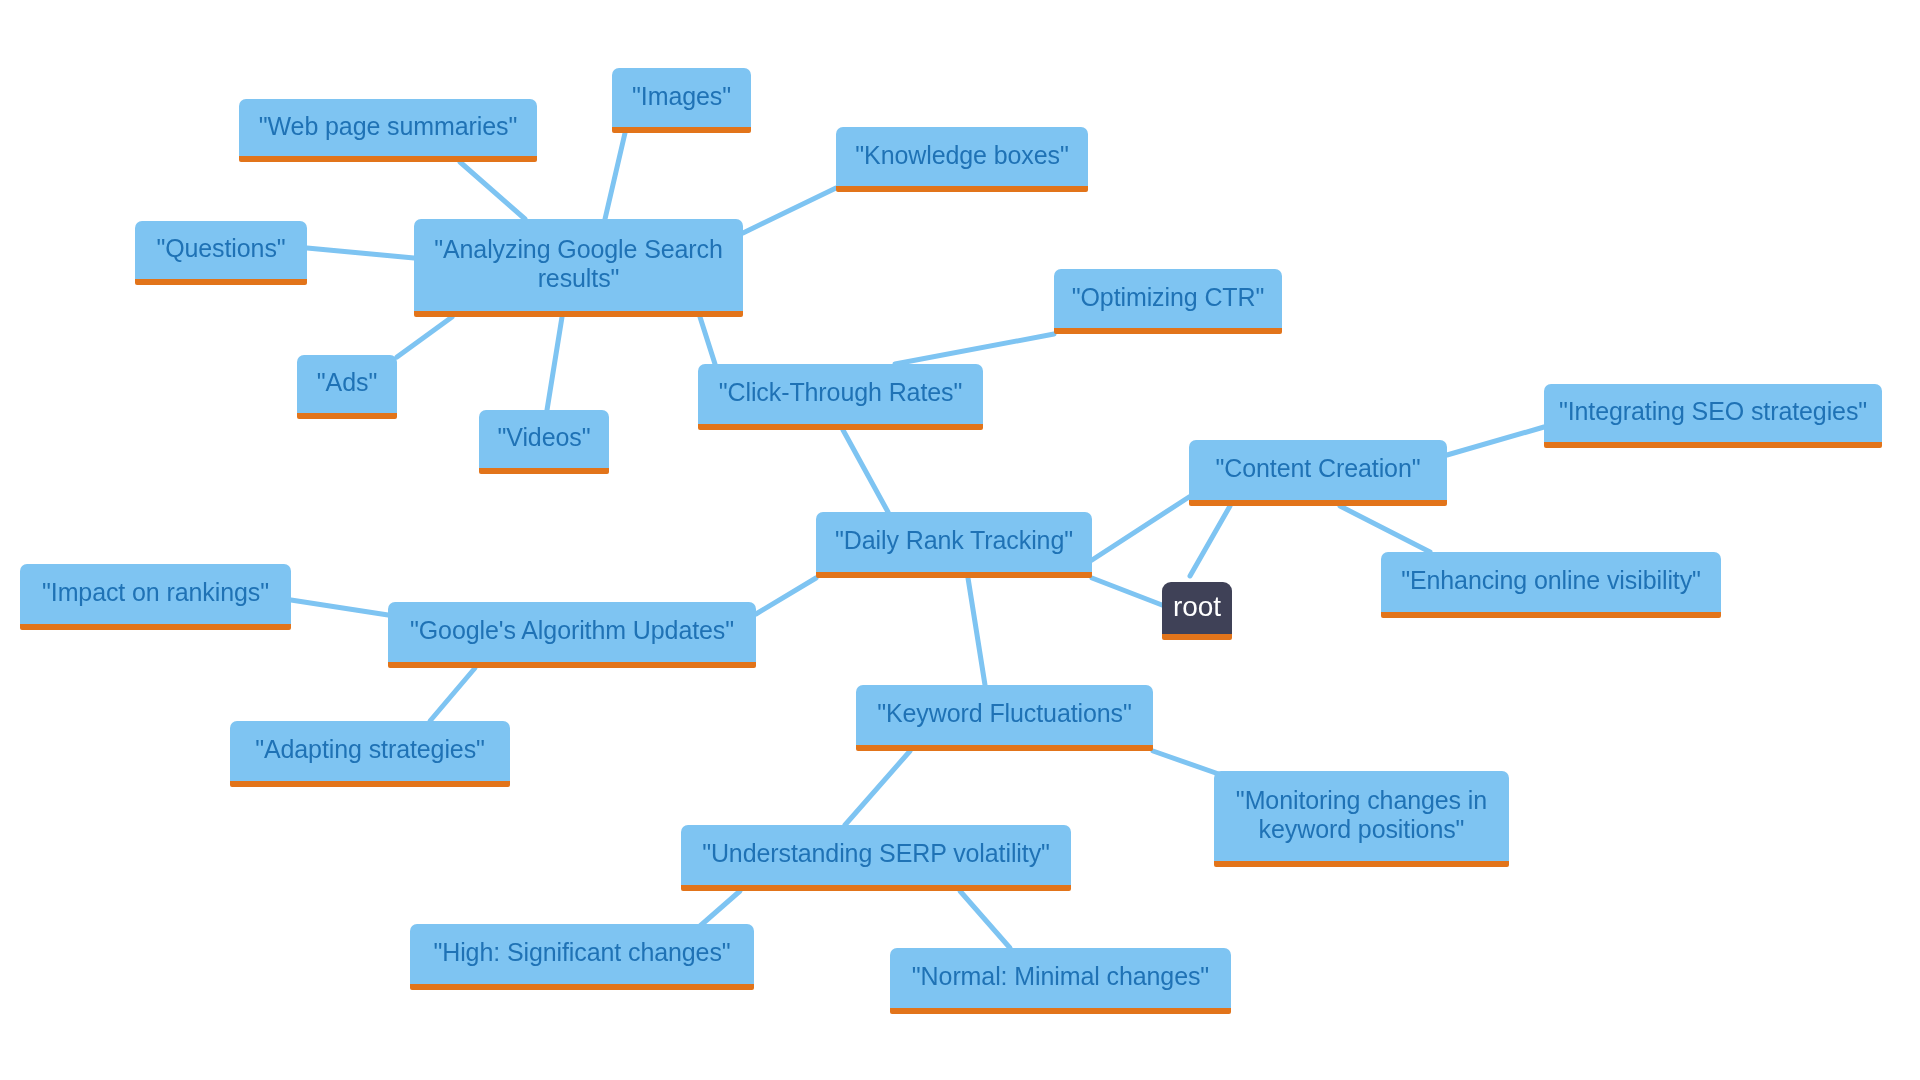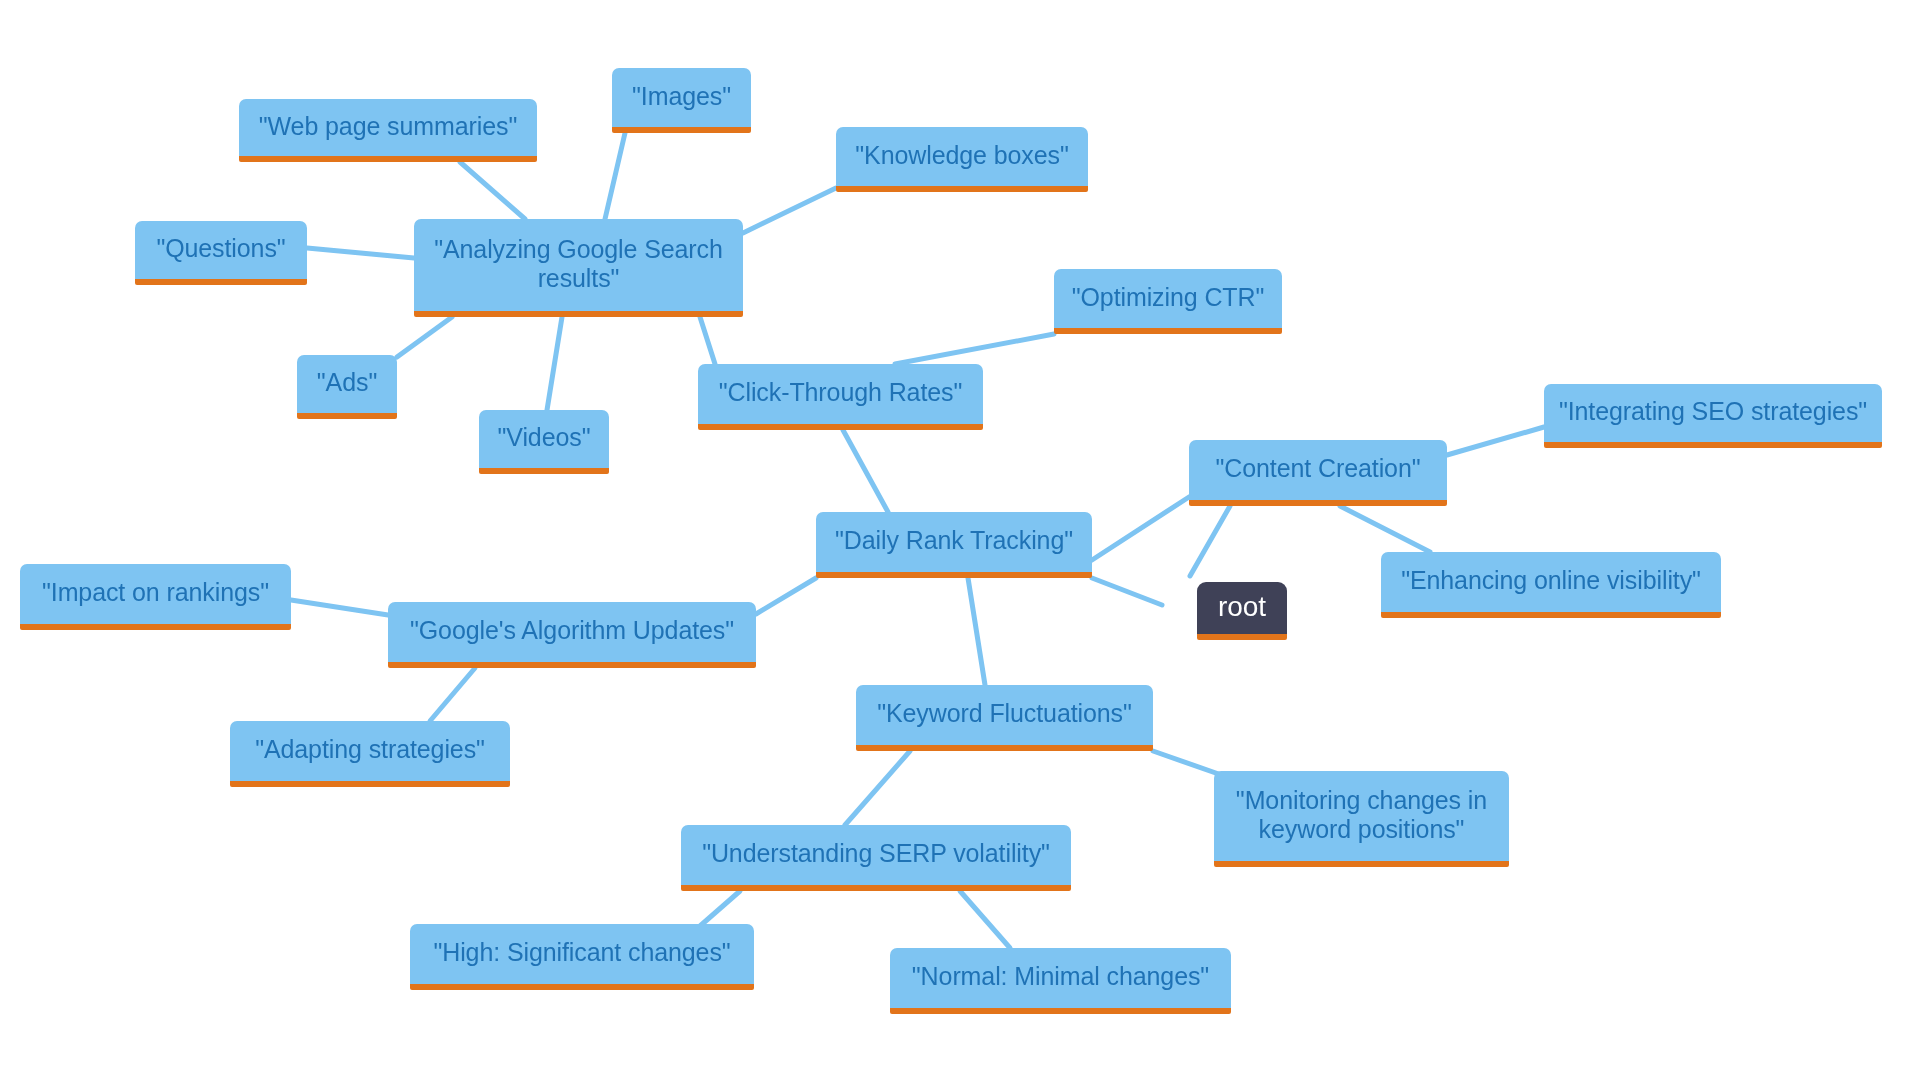--- a/index.html
+++ b/index.html
@@ -73,21 +73,21 @@
       <line x1="1447" y1="455" x2="1544" y2="427" stroke="#7ec4f2" stroke-width="5" stroke-linecap="round"></line>
       <line x1="1340" y1="506" x2="1430" y2="552" stroke="#7ec4f2" stroke-width="5" stroke-linecap="round"></line>
       <line x1="388" y1="615" x2="291" y2="600" stroke="#7ec4f2" stroke-width="5" stroke-linecap="round"></line>
       <line x1="475" y1="668" x2="430" y2="721" stroke="#7ec4f2" stroke-width="5" stroke-linecap="round"></line>
       <line x1="1153" y1="751" x2="1230" y2="778" stroke="#7ec4f2" stroke-width="5" stroke-linecap="round"></line>
       <line x1="910" y1="751" x2="845" y2="825" stroke="#7ec4f2" stroke-width="5" stroke-linecap="round"></line>
       <line x1="740" y1="891" x2="700" y2="926" stroke="#7ec4f2" stroke-width="5" stroke-linecap="round"></line>
       <line x1="960" y1="891" x2="1010" y2="948" stroke="#7ec4f2" stroke-width="5" stroke-linecap="round"></line>
     </svg>
   <div id="node-layer">
-      <div class="node root" style="left: 1162px; top: 582px; width: 90px; height: 58px; font-size: 28px; margin-left: 35px;"><span>root</span></div>
+      <div class="node root" style="left: 1162px; top: 582px; width: 70px; height: 58px; font-size: 28px;"><span>root</span></div>
       <div class="node" style="left: 816px; top: 512px; width: 276px; height: 66px; font-size: 25px;"><span>"Daily Rank Tracking"</span></div>
       <div class="node" style="left: 414px; top: 219px; width: 329px; height: 98px; font-size: 25px;"><span>"Analyzing Google Search
 results"</span></div>
       <div class="node" style="left: 239px; top: 99px; width: 298px; height: 63px; font-size: 25px;"><span>"Web page summaries"</span></div>
       <div class="node" style="left: 612px; top: 68px; width: 139px; height: 65px; font-size: 25px;"><span>"Images"</span></div>
       <div class="node" style="left: 836px; top: 127px; width: 252px; height: 65px; font-size: 25px;"><span>"Knowledge boxes"</span></div>
       <div class="node" style="left: 135px; top: 221px; width: 172px; height: 64px; font-size: 25px;"><span>"Questions"</span></div>
       <div class="node" style="left: 297px; top: 355px; width: 100px; height: 64px; font-size: 25px;"><span>"Ads"</span></div>
       <div class="node" style="left: 479px; top: 410px; width: 130px; height: 64px; font-size: 25px;"><span>"Videos"</span></div>
       <div class="node" style="left: 698px; top: 364px; width: 285px; height: 66px; font-size: 25px;"><span>"Click-Through Rates"</span></div>

